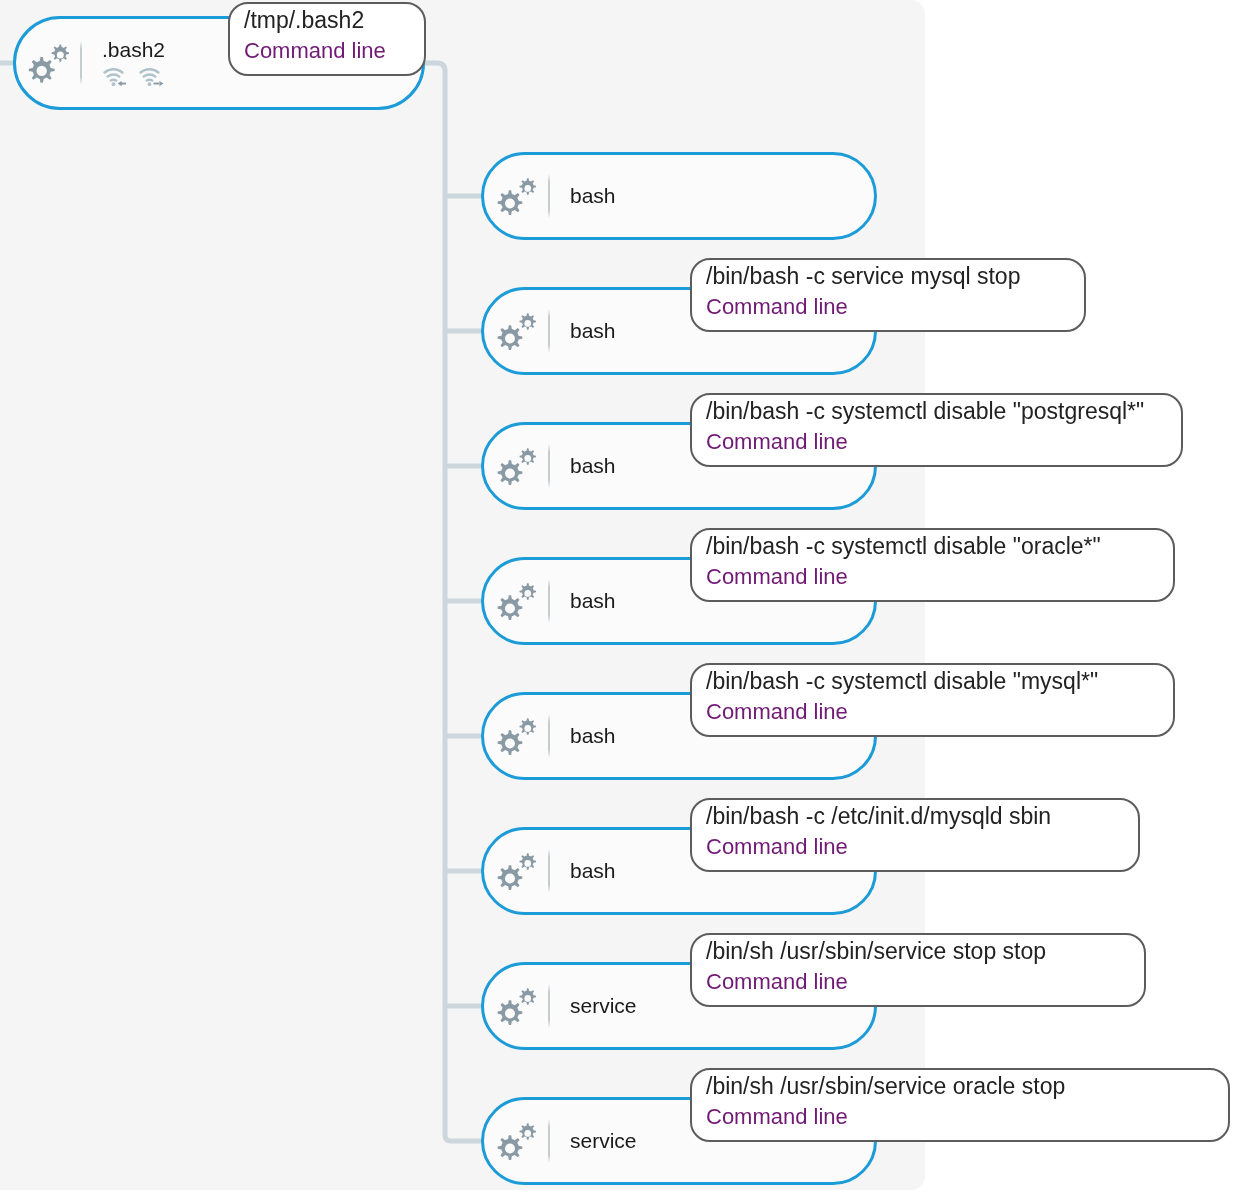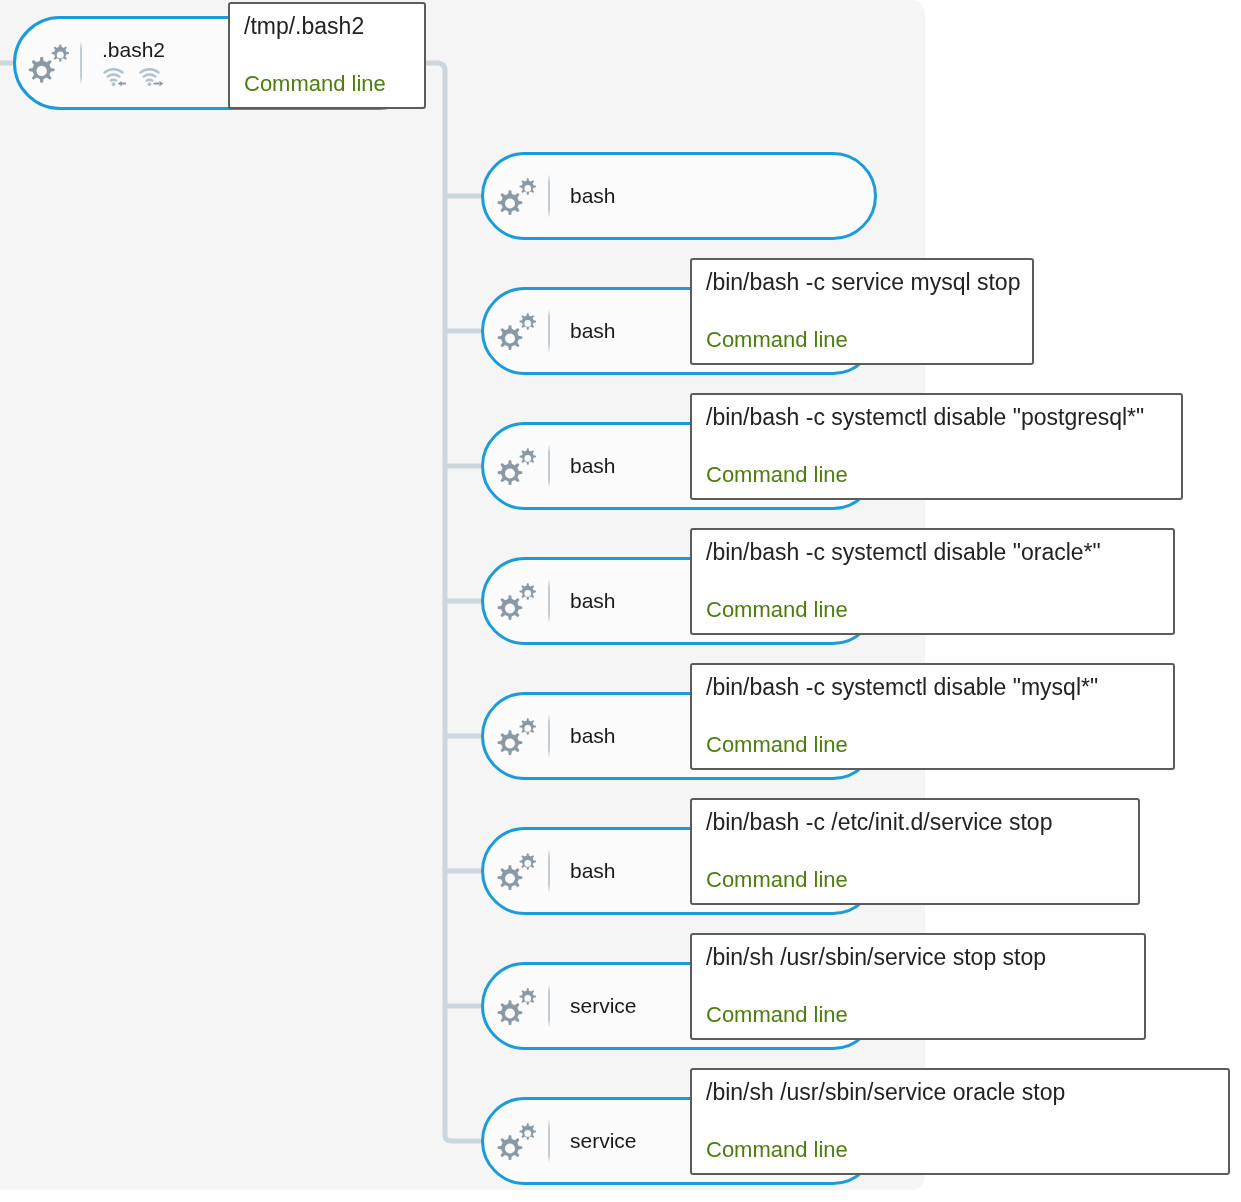--- a/index.html
+++ b/index.html
@@ -73,36 +73,35 @@
     gap:10px;
     margin-top:2px;
   }
 
   
   .tooltip{
     position:absolute;
     box-sizing:border-box;
     background:#ffffff;
     border:2px solid #5c5c5c;
-    border-radius:3px;
-    padding:6px 14px 8px 14px;
+    border-radius:20px;
+    padding:0 14px 8px 14px;
     z-index:40;
   }
   .tip-cmd{
     font-size:23px;
     color:#222222;
     line-height:32px;
     white-space:nowrap;
   }
   .tip-sub{
     font-size:22px;
-    color:#4d7c0f;
+    color:#701a75;
     line-height:30px;
     white-space:nowrap;
-    margin-top:27px;
   }
 
   .gear-svg{display:block;}
   .net-svg{display:block;}
 </style>
 </head>
 <body>
 
 <div id="panel"></div>
 
@@ -204,21 +203,21 @@
           <path d="M17.5 17 l2.4 0 0.75 3.9 a9.6 9.6 0 0 1 3.0 1.28 l3.3-2.25 1.72 1.72 -2.25 3.3 a9.6 9.6 0 0 1 1.28 3.0 l3.9 0.75 0 2.4 -3.9 0.75 a9.6 9.6 0 0 1-1.28 3.0 l2.25 3.3 -1.72 1.72 -3.3-2.25 a9.6 9.6 0 0 1-3.0 1.28 l-0.75 3.9 -2.4 0 -0.75-3.9 a9.6 9.6 0 0 1-3.0-1.28 l-3.3 2.25 -1.72-1.72 2.25-3.3 a9.6 9.6 0 0 1-1.28-3.0 l-3.9-0.75 0-2.4 3.9-0.75 a9.6 9.6 0 0 1 1.28-3.0 l-2.25-3.3 1.72-1.72 3.3 2.25 a9.6 9.6 0 0 1 3.0-1.28 z"></path>
           <circle cx="18.7" cy="30.9" r="5.2" fill="#fbfbfb"></circle>
         </g>
       </svg>
     </div>
     <div class="node-sep"></div>
     <div class="node-body">
       <div class="node-label">bash</div>
     </div>
   </div>
-  <div class="tooltip" style="left:690px; top:258px; width:344px;">
+  <div class="tooltip" style="left:690px; top:258px; width:396px;">
     <div class="tip-cmd">/bin/bash -c service mysql stop</div>
     <div class="tip-sub">Command line</div>
   </div>
 
   <div class="node" style="left:481px; top:422px; width:396px; height:88px;">
     <div class="node-icon">
       <svg class="gear-svg" width="48" height="44" viewBox="0 0 50 46" xmlns="http://www.w3.org/2000/svg">
         <g fill="#8a9aa5">
           <path d="M36.5 4.5 l1.6 0 0.5 2.6 a6.4 6.4 0 0 1 2.0 0.85 l2.2-1.5 1.15 1.15 -1.5 2.2 a6.4 6.4 0 0 1 0.85 2.0 l2.6 0.5 0 1.6 -2.6 0.5 a6.4 6.4 0 0 1-0.85 2.0 l1.5 2.2 -1.15 1.15 -2.2-1.5 a6.4 6.4 0 0 1-2.0 0.85 l-0.5 2.6 -1.6 0 -0.5-2.6 a6.4 6.4 0 0 1-2.0-0.85 l-2.2 1.5 -1.15-1.15 1.5-2.2 a6.4 6.4 0 0 1-0.85-2.0 l-2.6-0.5 0-1.6 2.6-0.5 a6.4 6.4 0 0 1 0.85-2.0 l-1.5-2.2 1.15-1.15 2.2 1.5 a6.4 6.4 0 0 1 2.0-0.85 z"></path>
           <circle cx="37.3" cy="15.1" r="3.5" fill="#fbfbfb"></circle>
@@ -289,21 +288,21 @@
           <circle cx="18.7" cy="30.9" r="5.2" fill="#fbfbfb"></circle>
         </g>
       </svg>
     </div>
     <div class="node-sep"></div>
     <div class="node-body">
       <div class="node-label">bash</div>
     </div>
   </div>
   <div class="tooltip" style="left:690px; top:798px; width:450px;">
-    <div class="tip-cmd">/bin/bash -c /etc/init.d/service stop</div>
+    <div class="tip-cmd">/bin/bash -c /etc/init.d/mysqld sbin</div>
     <div class="tip-sub">Command line</div>
   </div>
 
   <div class="node" style="left:481px; top:962px; width:396px; height:88px;">
     <div class="node-icon">
       <svg class="gear-svg" width="48" height="44" viewBox="0 0 50 46" xmlns="http://www.w3.org/2000/svg">
         <g fill="#8a9aa5">
           <path d="M36.5 4.5 l1.6 0 0.5 2.6 a6.4 6.4 0 0 1 2.0 0.85 l2.2-1.5 1.15 1.15 -1.5 2.2 a6.4 6.4 0 0 1 0.85 2.0 l2.6 0.5 0 1.6 -2.6 0.5 a6.4 6.4 0 0 1-0.85 2.0 l1.5 2.2 -1.15 1.15 -2.2-1.5 a6.4 6.4 0 0 1-2.0 0.85 l-0.5 2.6 -1.6 0 -0.5-2.6 a6.4 6.4 0 0 1-2.0-0.85 l-2.2 1.5 -1.15-1.15 1.5-2.2 a6.4 6.4 0 0 1-0.85-2.0 l-2.6-0.5 0-1.6 2.6-0.5 a6.4 6.4 0 0 1 0.85-2.0 l-1.5-2.2 1.15-1.15 2.2 1.5 a6.4 6.4 0 0 1 2.0-0.85 z"></path>
           <circle cx="37.3" cy="15.1" r="3.5" fill="#fbfbfb"></circle>
           <path d="M17.5 17 l2.4 0 0.75 3.9 a9.6 9.6 0 0 1 3.0 1.28 l3.3-2.25 1.72 1.72 -2.25 3.3 a9.6 9.6 0 0 1 1.28 3.0 l3.9 0.75 0 2.4 -3.9 0.75 a9.6 9.6 0 0 1-1.28 3.0 l2.25 3.3 -1.72 1.72 -3.3-2.25 a9.6 9.6 0 0 1-3.0 1.28 l-0.75 3.9 -2.4 0 -0.75-3.9 a9.6 9.6 0 0 1-3.0-1.28 l-3.3 2.25 -1.72-1.72 2.25-3.3 a9.6 9.6 0 0 1-1.28-3.0 l-3.9-0.75 0-2.4 3.9-0.75 a9.6 9.6 0 0 1 1.28-3.0 l-2.25-3.3 1.72-1.72 3.3 2.25 a9.6 9.6 0 0 1 3.0-1.28 z"></path>

